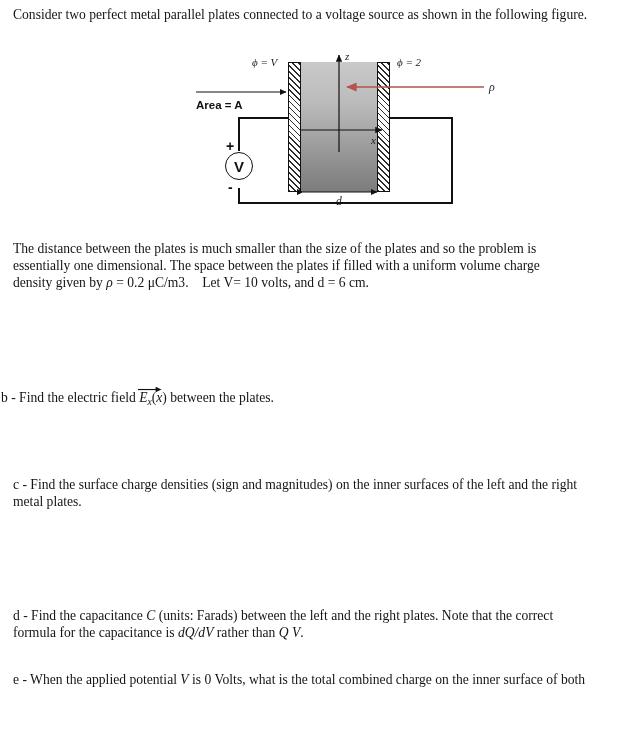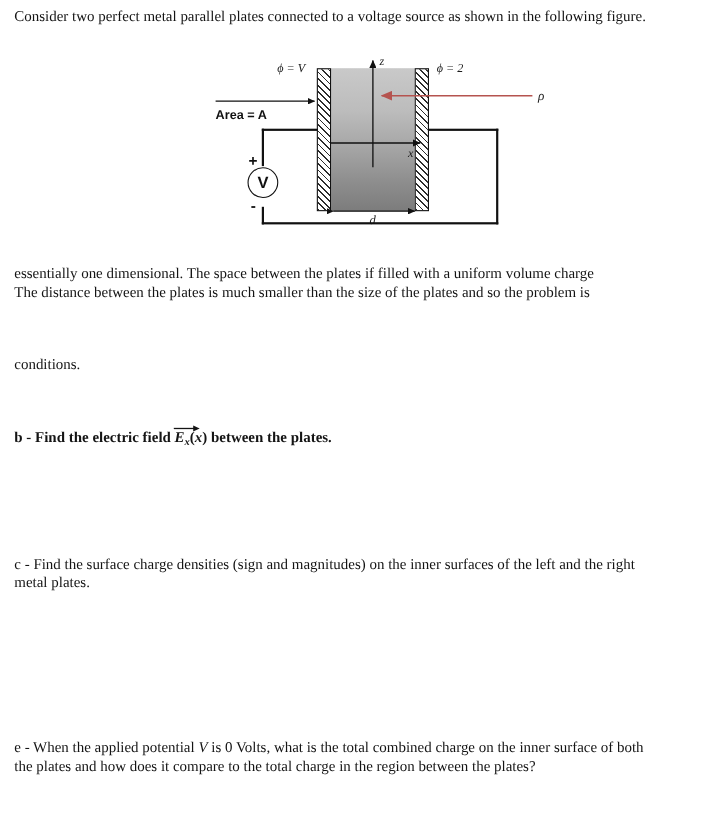--- a/index.html
+++ b/index.html
@@ -175,43 +175,50 @@
     </div>
     <div class="pm" style="left:226px;top:139px;">
       <span>+</span>
     </div>
     <div class="pm" style="left:228px;top:180px;">
       <span>-</span>
     </div>
   </div>
 
   <div class="para" style="left:13px;top:240px;width:620px;">
+    <div>The distance between the plates is much smaller than the size of the plates and so the problem is</div>
     <div>essentially one dimensional. The space between the plates if filled with a uniform volume charge</div>
-    <div>The distance between the plates is much smaller than the size of the plates and so the problem is</div>
+    <div>
+      <span>density given by </span><span class="sym">ρ</span><span> = 0.2 μC/m3.&nbsp;&nbsp;&nbsp; Let V= 10 volts, and d = 6 cm.</span>
+    </div>
   </div>
 
   <div class="para" style="left:13px;top:322px;width:620px;">
-    <div>conditions.</div>
-  </div>
-
-  <div class="para" style="left:13px;top:389px;width:620px;font-weight:bold;">
+  </div>
+
+  <div class="para" style="left:1px;top:389px;width:620px;">
     <span>b - Find the electric field </span><span class="vecwrap"><span class="sym">E</span><span class="sub">x</span><svg class="arrowbar" viewBox="0 0 20 6" preserveAspectRatio="none">
         <line x1="0" y1="3" x2="16" y2="3" stroke="#141414" stroke-width="1"></line>
         <path d="M15,0.6 L20,3 L15,5.4 z" fill="#141414"></path>
       </svg></span><span>(</span><span class="sym">x</span><span>) between the plates.</span>
   </div>
 
-  <div class="para" style="left:13px;top:504px;width:625px;">
+  <div class="para" style="left:13px;top:476px;width:625px;">
     <div>c - Find the surface charge densities (sign and magnitudes) on the inner surfaces of the left and the right</div>
     <div>metal plates.</div>
   </div>
 
   <div class="para" style="left:13px;top:607px;width:625px;">
+    <div>
+      <span>d - Find the capacitance </span><span class="sym">C</span><span> (units: Farads) between the left and the right plates. Note that the correct</span>
+    </div>
+    <div>
+      <span>formula for the capacitance is </span><span class="sym">dQ/dV</span><span> rather than </span><span class="sym">Q V</span><span>.</span>
+    </div>
   </div>
 
   <div class="para" style="left:13px;top:671px;width:630px;">
     <div>
       <span>e - When the applied potential </span><span class="sym">V</span><span> is 0 Volts, what is the total combined charge on the inner surface of both</span>
     </div>
-    <div>the plates and how does it compare to the total charge in the region between the plates?</div>
   </div>
 
 </div>
 
 </body></html>

